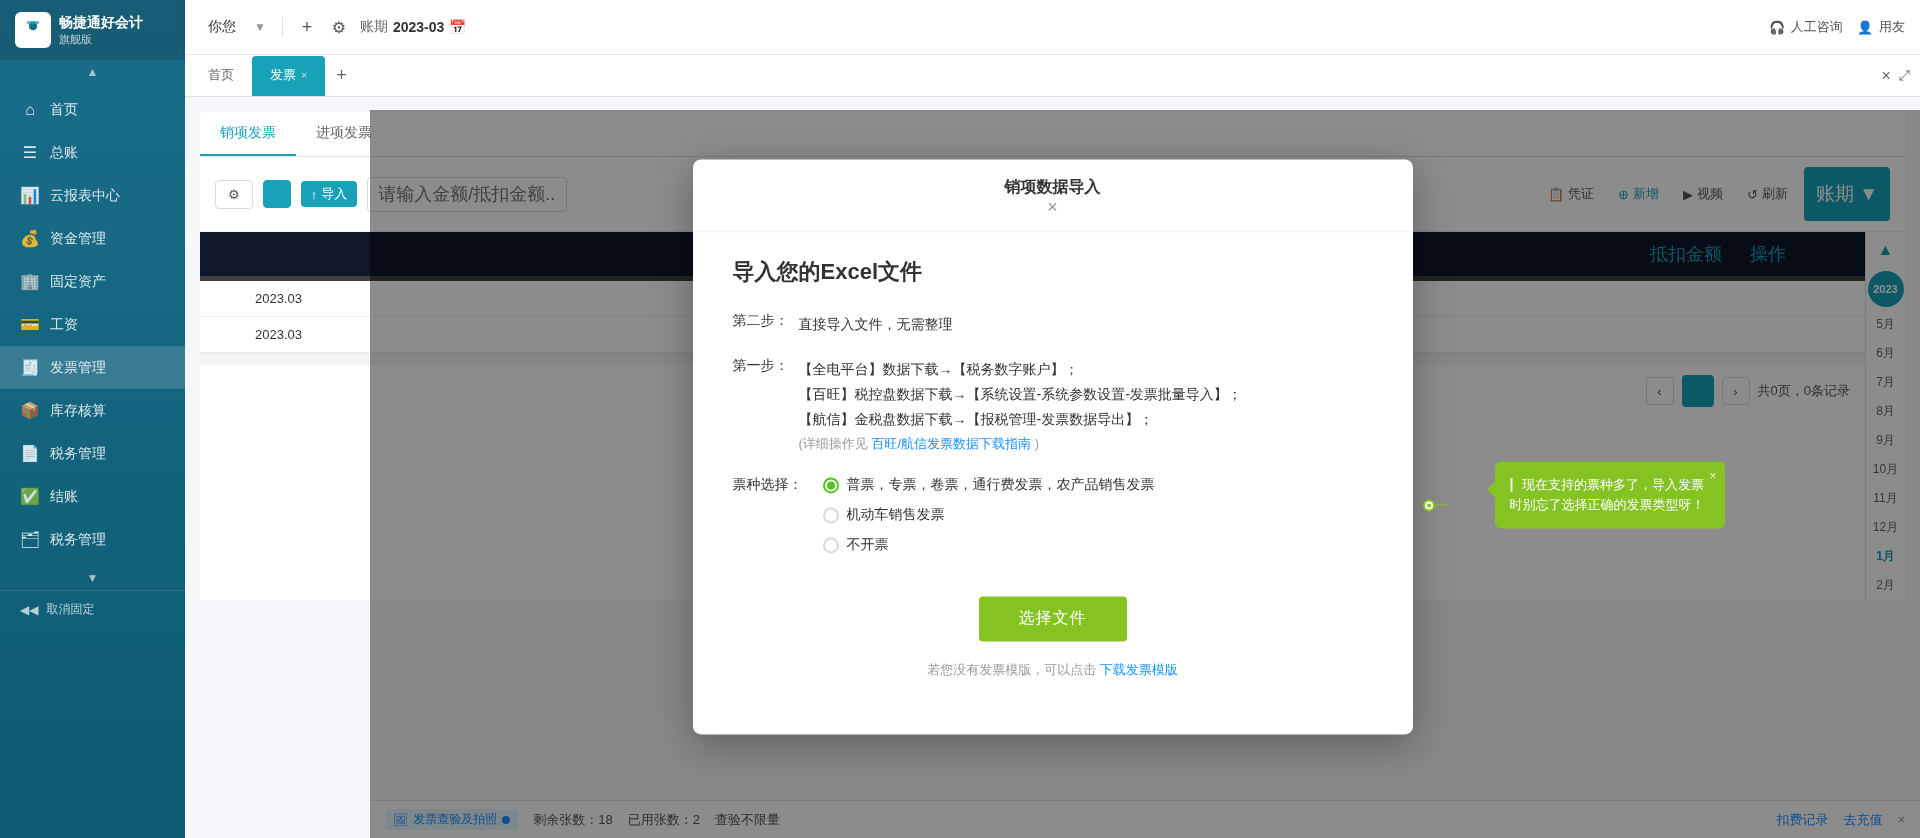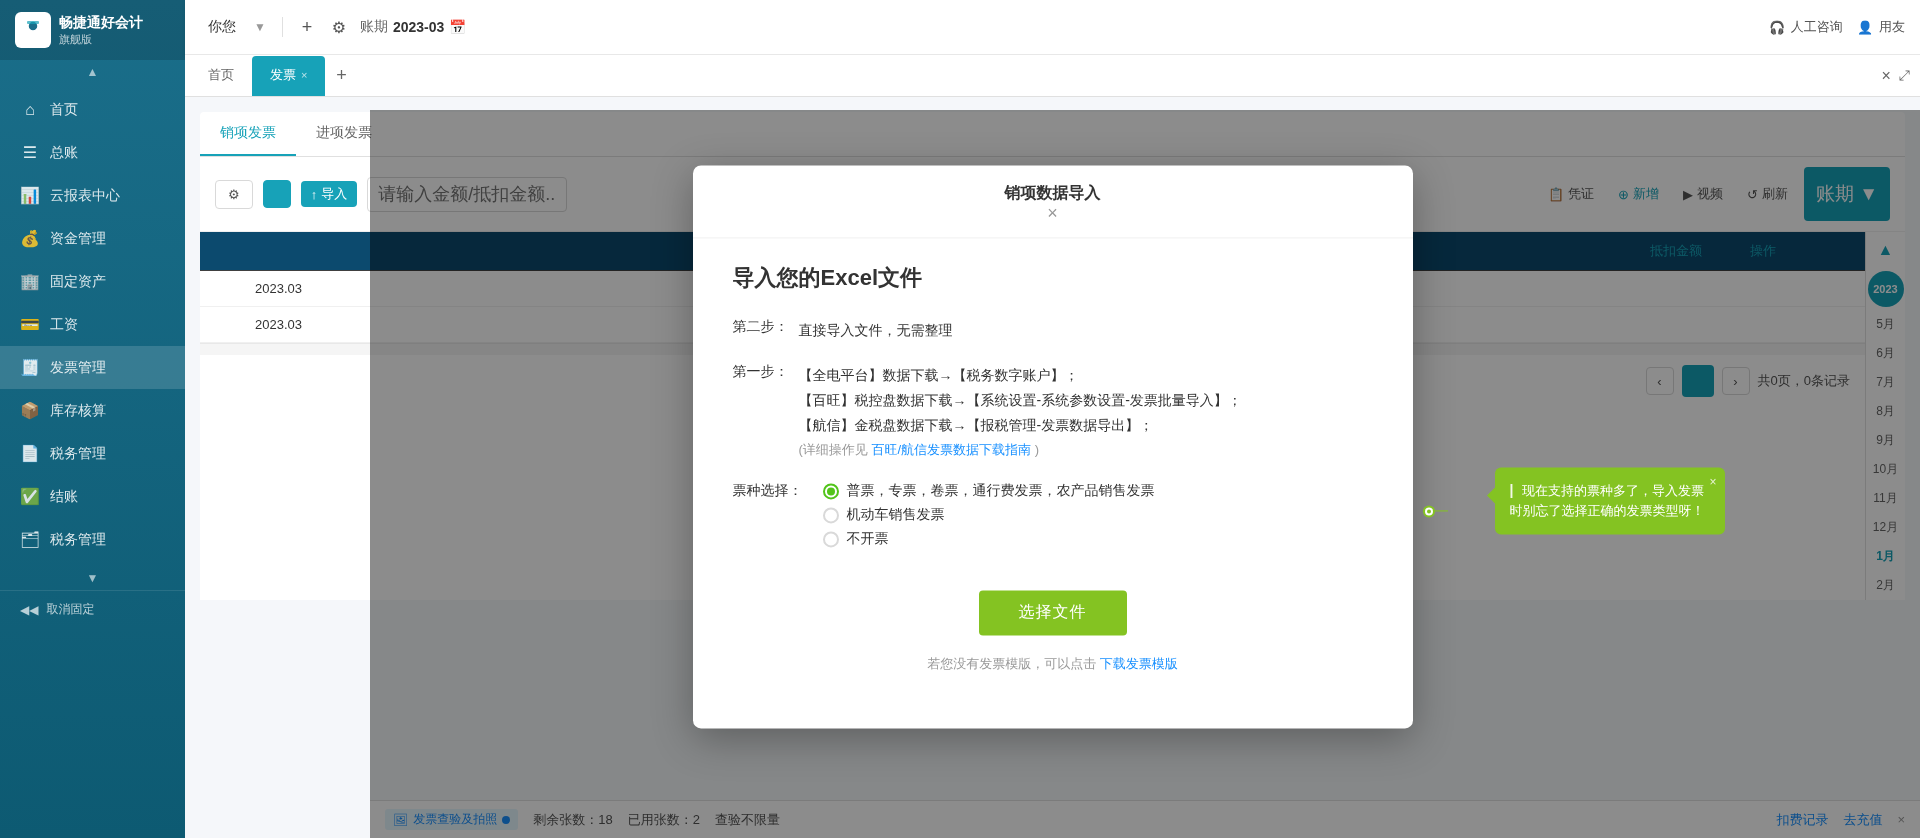--- a/index.html
+++ b/index.html
@@ -120,22 +120,22 @@
     .toolbar-spacer { flex: 1; }
     .toolbar-right-btns { display: flex; align-items: center; gap: 8px; }
     .action-btn {
       display: flex; align-items: center; gap: 4px; color: #555;
       cursor: pointer; font-size: 13px; padding: 5px 8px; border-radius: 4px;
     }
     .new-btn { color: #17a2b8; }
     .period-btn { background: #17a2b8; color: white; padding: 14px 12px; border-radius: 4px; cursor: pointer; font-size: 19px; }
     .table-header {
       display: grid; grid-template-columns: 40px 120px 120px 1fr 120px 120px 100px 100px;
-      background: #0c4a6e; border-bottom: 1px solid #404040; padding: 10px 15px;
-      font-size: 13px; color: #666; font-weight: 500;
+      background: #0f172a; border-bottom: 5px solid #404040; padding: 10px 15px;
+      font-size: 18px; color: #666; font-weight: 500;
     }
     .table-row {
       display: grid; grid-template-columns: 40px 120px 120px 1fr 120px 120px 100px 100px;
       border-bottom: 1px solid #f0f0f0; padding: 10px 15px;
       font-size: 13px; color: #333;
     }
     .panel-up { width: 36px; height: 36px; display: flex; align-items: center; justify-content: center; cursor: pointer; color: #17a2b8; font-weight: bold; font-size: 16px; }
     .month-item { width: 100%; text-align: center; padding: 6px 2px; font-size: 12px; color: #666; cursor: pointer; }
     .month-item.highlight { color: #17a2b8; font-weight: bold; }
 
@@ -160,21 +160,21 @@
     .modal-close { cursor: pointer; color: #999; font-size: 18px; line-height: 1; }
     .modal-body { padding: 25px 40px; }
     .modal-main-title { text-align: left; font-size: 22px; font-weight: bold; color: #333; margin-bottom: 25px; }
     .modal-step { margin-bottom: 20px; display: flex; align-items: flex-start; gap: 10px; }
     .step-label { font-size: 14px; color: #333; font-weight: 500; white-space: nowrap; min-width: 55px; }
     .step-content { font-size: 14px; color: #333; line-height: 1.8; }
     .step-link { color: #1890ff; cursor: pointer; text-decoration: none; }
     .step-note { color: #999; font-size: 13px; }
     .modal-select-section { margin-bottom: 42px; }
     .select-label { font-size: 14px; color: #333; font-weight: 500; margin-bottom: 12px; }
-    .radio-group { display: flex; flex-direction: column; gap: 6px; padding-left: 10px; }
+    .radio-group { display: flex; flex-direction: column; gap: 12px; padding-left: 10px; }
     .radio-item { display: flex; align-items: center; gap: 8px; cursor: pointer; font-size: 14px; color: #333; }
     .radio-circle {
       width: 16px; height: 16px; border-radius: 50%; border: 2px solid #d9d9d9;
       display: flex; align-items: center; justify-content: center; flex-shrink: 0;
     }
     .radio-circle.checked { border-color: #52c41a; }
     .radio-inner { width: 8px; height: 8px; border-radius: 50%; background: #52c41a; }
     .select-file-btn {
       display: block; margin: 20px auto 0; background: #84c322; color: white;
       border: none; padding: 12px 40px; border-radius: 4px; cursor: pointer;

